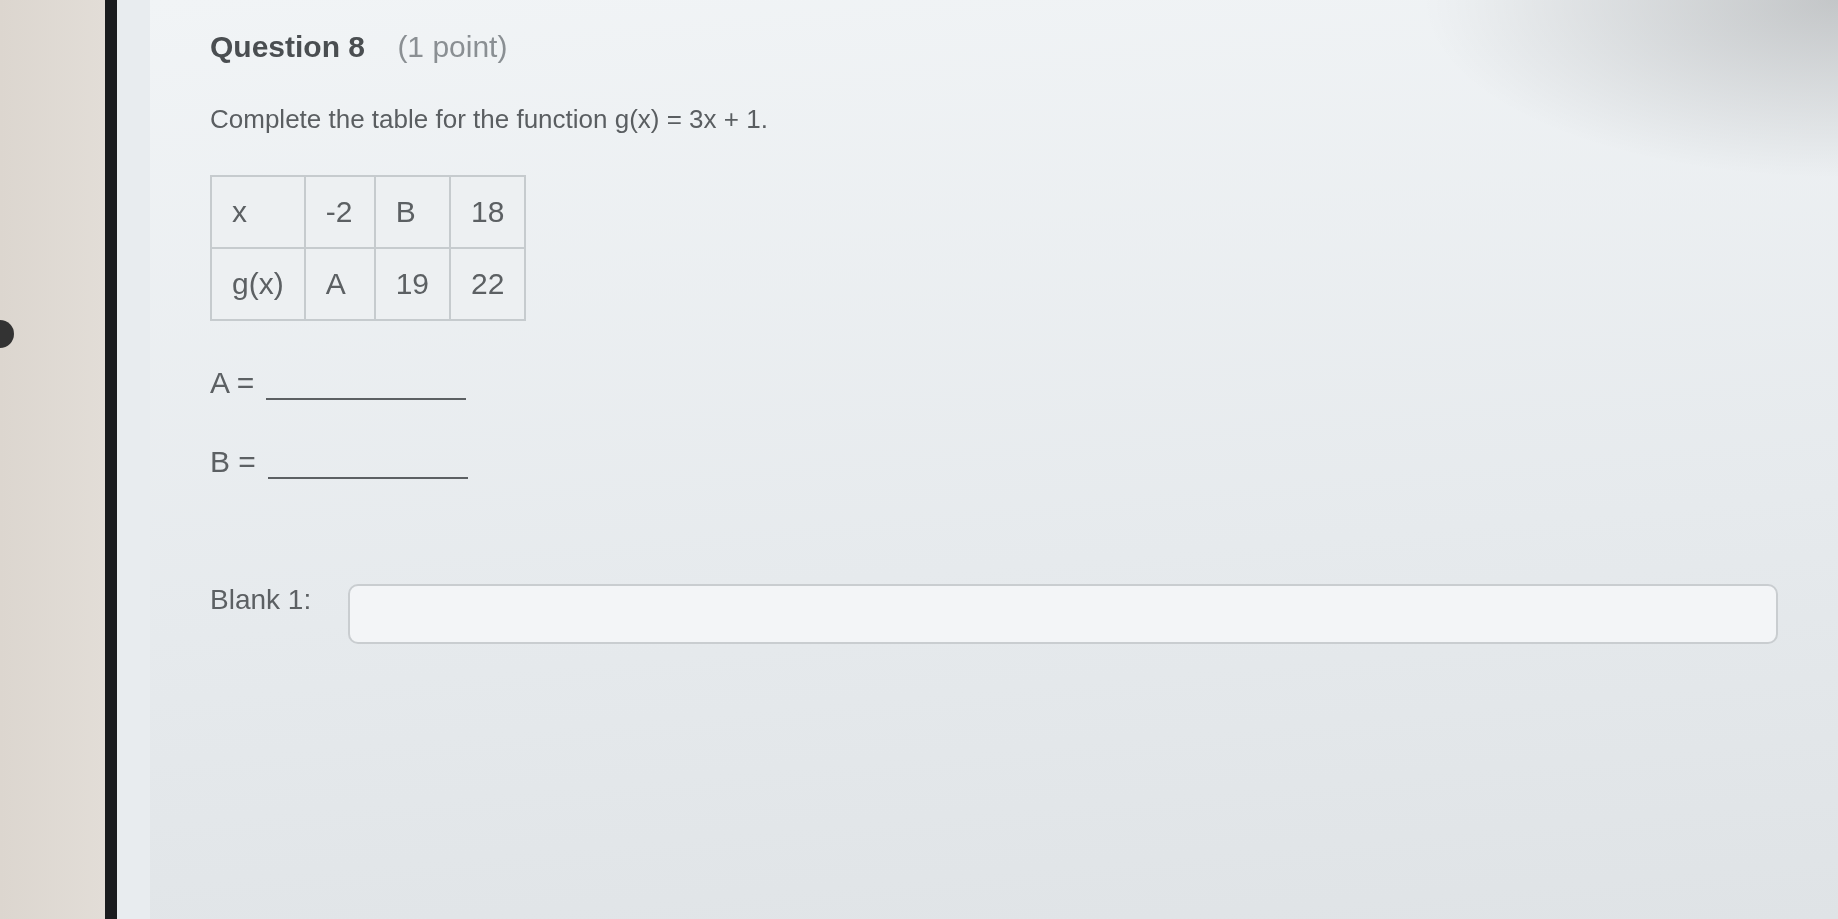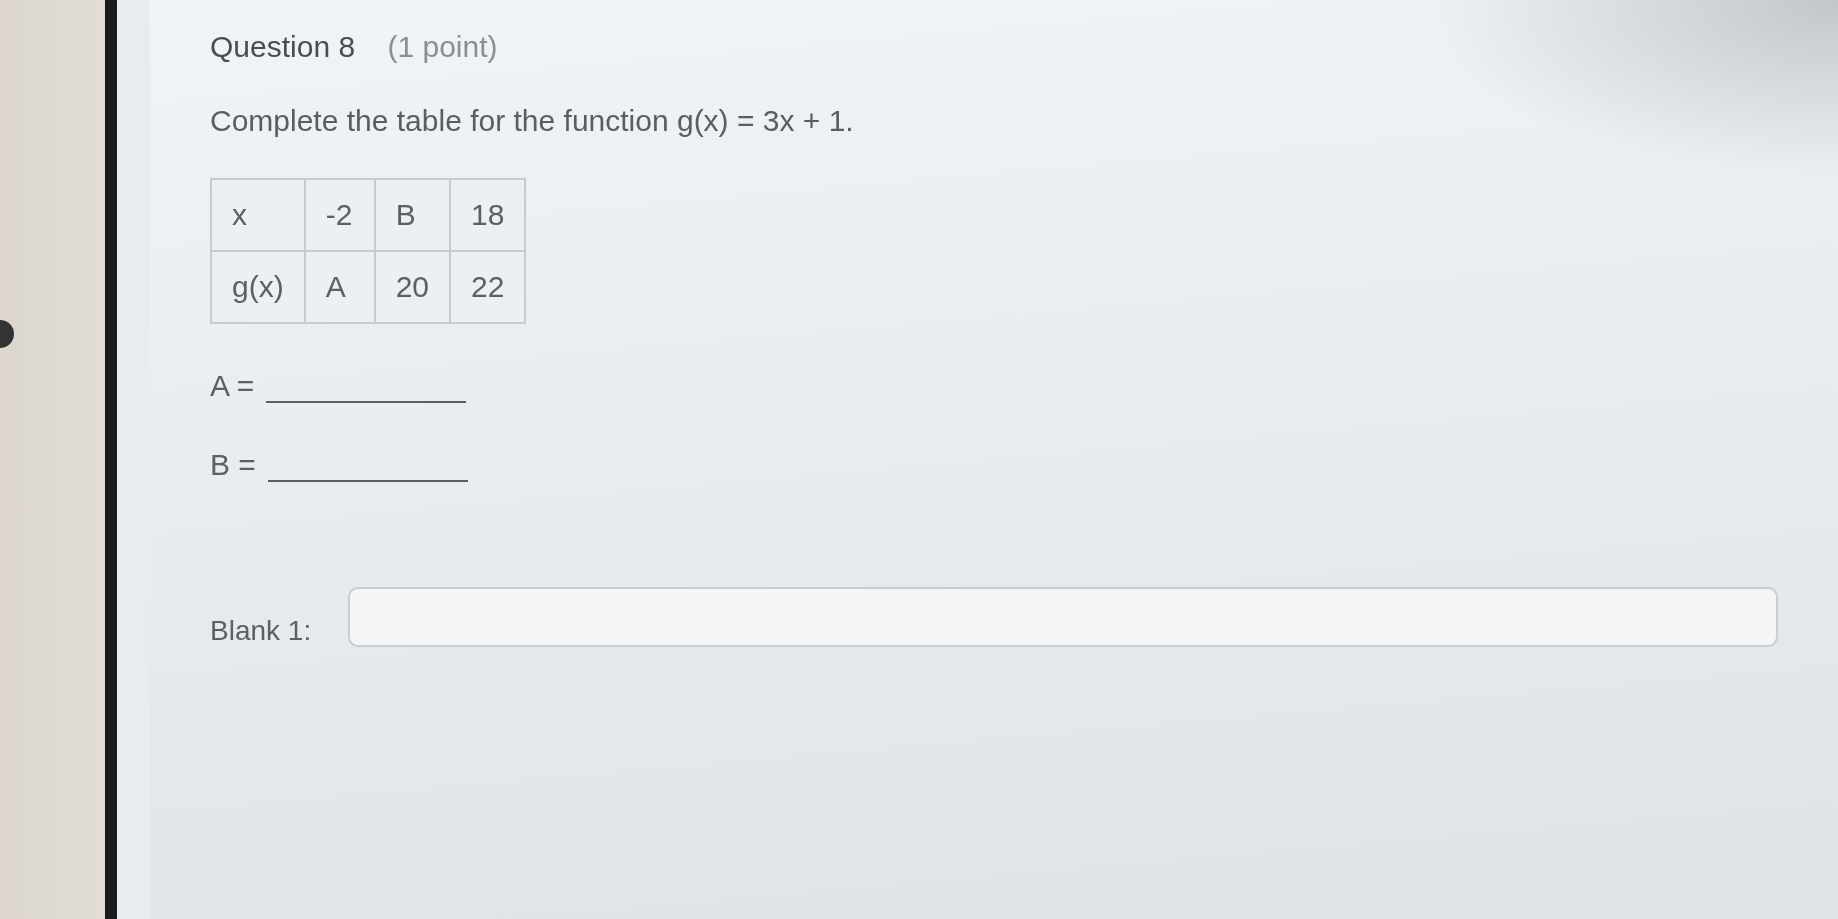--- a/index.html
+++ b/index.html
@@ -36,24 +36,24 @@
     top: 0; right: 0;
     width: 420px; height: 180px;
     background: radial-gradient(ellipse at top right, rgba(0,0,0,0.18), transparent 70%);
     pointer-events: none;
   }
   .q-header {
     font-size: 30px;
     margin-bottom: 40px;
     color: #4a4e51;
   }
-  .q-header .qnum { font-weight: 400; }
+  .q-header .qnum { font-weight: 700; }
   .q-header .pts { font-weight: 400; color: #8a8f93; margin-left: 24px; }
   .prompt {
-    font-size: 30px;
+    font-size: 26px;
     color: #5a5e61;
     margin-bottom: 40px;
   }
   table.func {
     border-collapse: collapse;
     margin-bottom: 45px;
   }
   table.func td {
     border: 2px solid #c6cbce;
     padding: 18px 20px;
@@ -73,21 +73,21 @@
     gap: 12px;
   }
   .underline {
     display: inline-block;
     width: 200px;
     border-bottom: 2px solid #5c6063;
     height: 1.1em;
   }
   .blank-row {
     display: flex;
-    align-items: flex-end;
+    align-items: flex-start;
     gap: 18px;
     margin-top: 30px;
   }
   .blank-label {
     font-size: 28px;
     color: #5c6063;
     min-width: 120px;
   }
   .blank-input {
     flex: 1;
@@ -122,21 +122,21 @@
     <tbody>
         <tr>
       <td class="hdr">x</td>
       <td>-2</td>
       <td>B</td>
       <td>18</td>
     </tr>
     <tr>
       <td class="hdr">g(x)</td>
       <td>A</td>
-      <td>20</td>
+      <td>19</td>
       <td>22</td>
     </tr>
   </tbody>
     </table>
 
   <div class="eq-line">
     <span>A =</span>
     <span class="underline"></span>
   </div>
 

